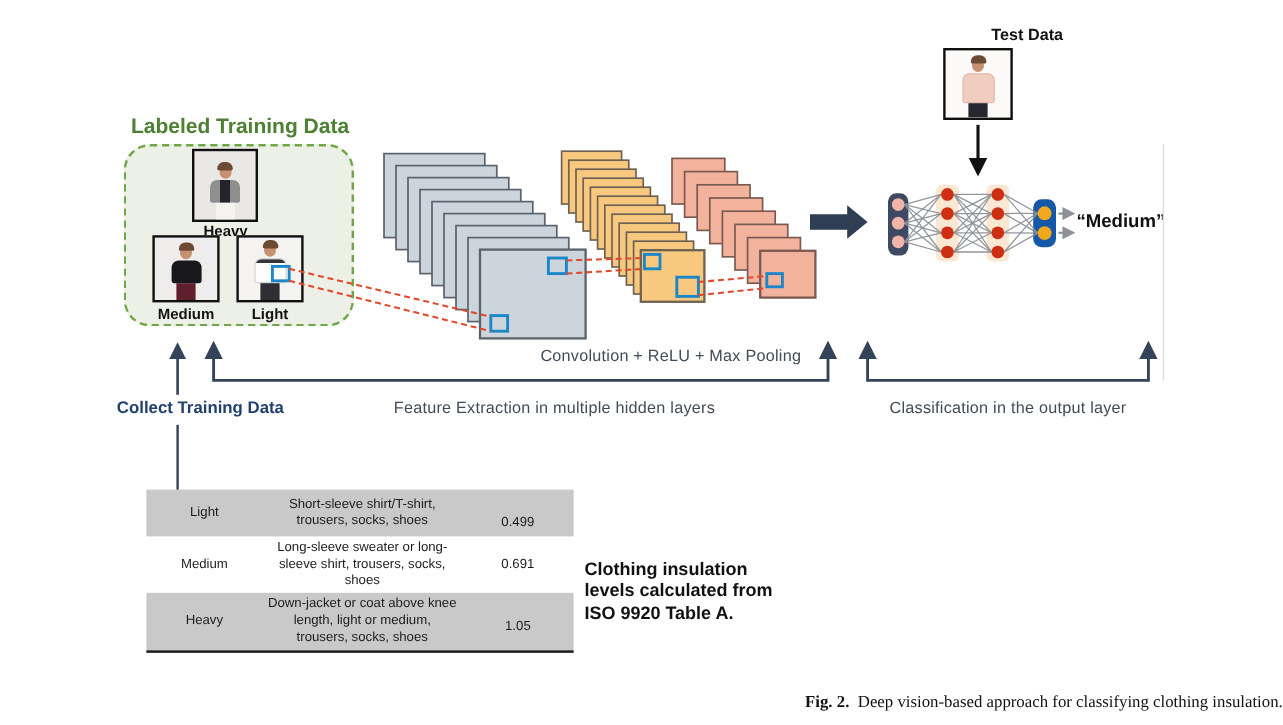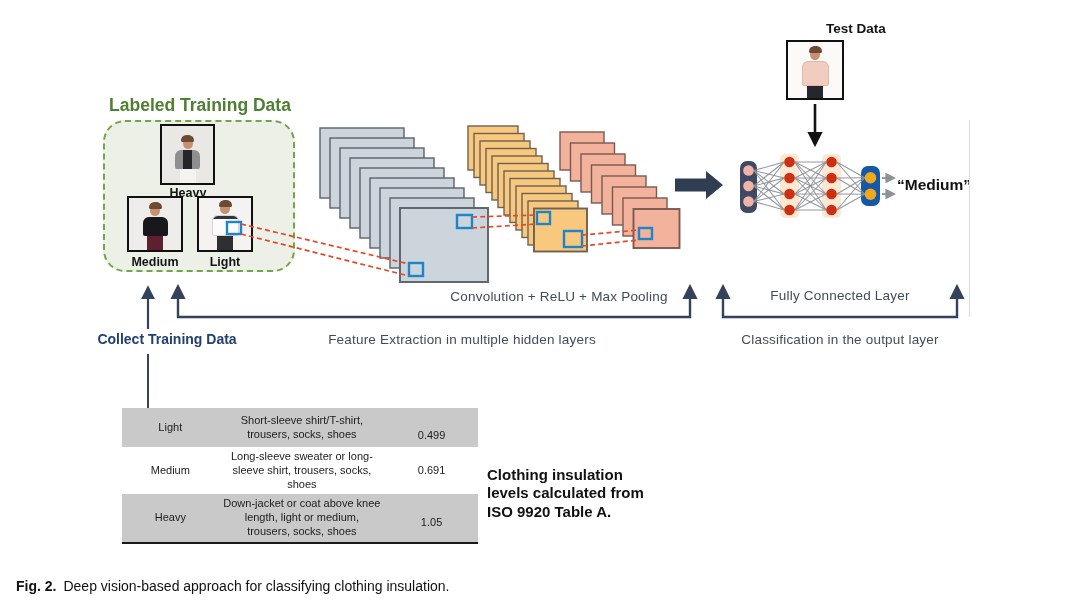--- a/index.html
+++ b/index.html
@@ -44,21 +44,21 @@
   .c1{width:95px;}.c2{width:170px;}.c3{width:91px;}
   .t-head{border-top:2.5px solid #1a1a1a;border-bottom:2px solid #1a1a1a;font-weight:bold;min-height:30px;}
   .t-head .t-cell{flex-direction:column;justify-content:center;padding:2px 3px;}
   .math-line{font-family:"Liberation Serif",serif;font-style:italic;font-weight:bold;font-size:11.5px;}
   .math-line sub{font-size:8px;}
   .row-shade{background:#c9c9c9;}
   .t-body{min-height:38px;}
   .t-last{border-bottom:2.5px solid #1a1a1a;}
   
   .note{color:#111;font-weight:bold;font-size:15px;line-height:1.22;text-align:left;}
-  .caption{width:100%;text-align:left;font-family:Liberation Sans, sans-serif;font-size:14px;color:#111;padding-left:16px;}
+  .caption{width:100%;text-align:right;font-family:Liberation Serif, serif;font-size:14px;color:#111;padding-left:16px;}
   .caption .pfx{font-weight:bold;margin-right:7px;}
   svg.overlay{position:absolute;left:0;top:0;pointer-events:none;}
 </style>
 </head>
 <body>
 
 <div id="canvas">
 
   <div class="abs title-green" style="left:95px;top:95px;width:210px;">Labeled Training Data</div>
   <div class="abs train-box" style="left:103px;top:120px;width:192px;height:152px;"></div>
@@ -100,21 +100,20 @@
       <div class="head"></div>
       <div class="torso"></div>
       <div class="legs"></div>
     </div>
   </div>
 
   <div class="abs medium-out" style="left:897px;top:176px;width:86px;">“Medium”</div>
 
   <div class="abs lbl" style="left:430px;top:289px;width:258px;">Convolution + ReLU + Max Pooling</div>
   <div class="abs lbl" style="left:297px;top:332px;width:330px;">Feature Extraction in multiple hidden layers</div>
-  <div class="abs lbl" style="left:738px;top:288px;width:204px;">Fully Connected Layer</div>
   <div class="abs lbl" style="left:726px;top:332px;width:228px;">Classification in the output layer</div>
   <div class="abs collect" style="left:97px;top:331px;width:140px;">Collect Training Data</div>
 
   <div class="abs iso-table">
     <div class="t-row t-body row-shade" style="min-height:39px;">
       <div class="t-cell c1">Light</div>
       <div class="t-cell c2">Short-sleeve shirt/T-shirt, trousers, socks, shoes</div>
       <div class="t-cell c3" style="align-items:flex-start;padding-top:21px;">0.499</div>
     </div>
     <div class="t-row t-body" style="min-height:37px;">

